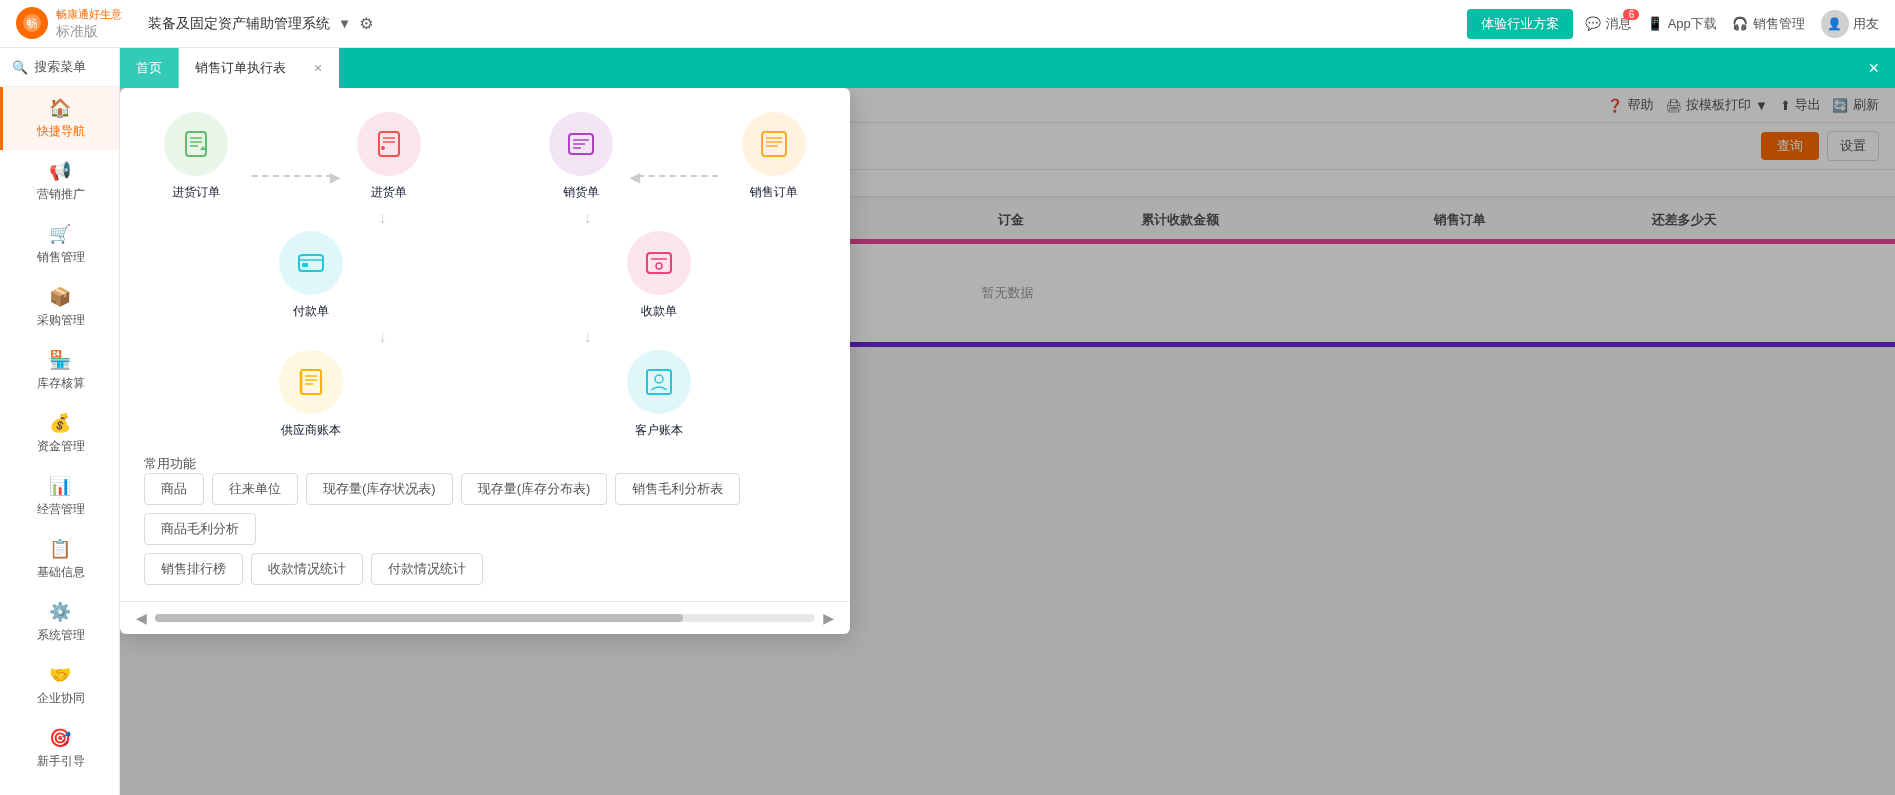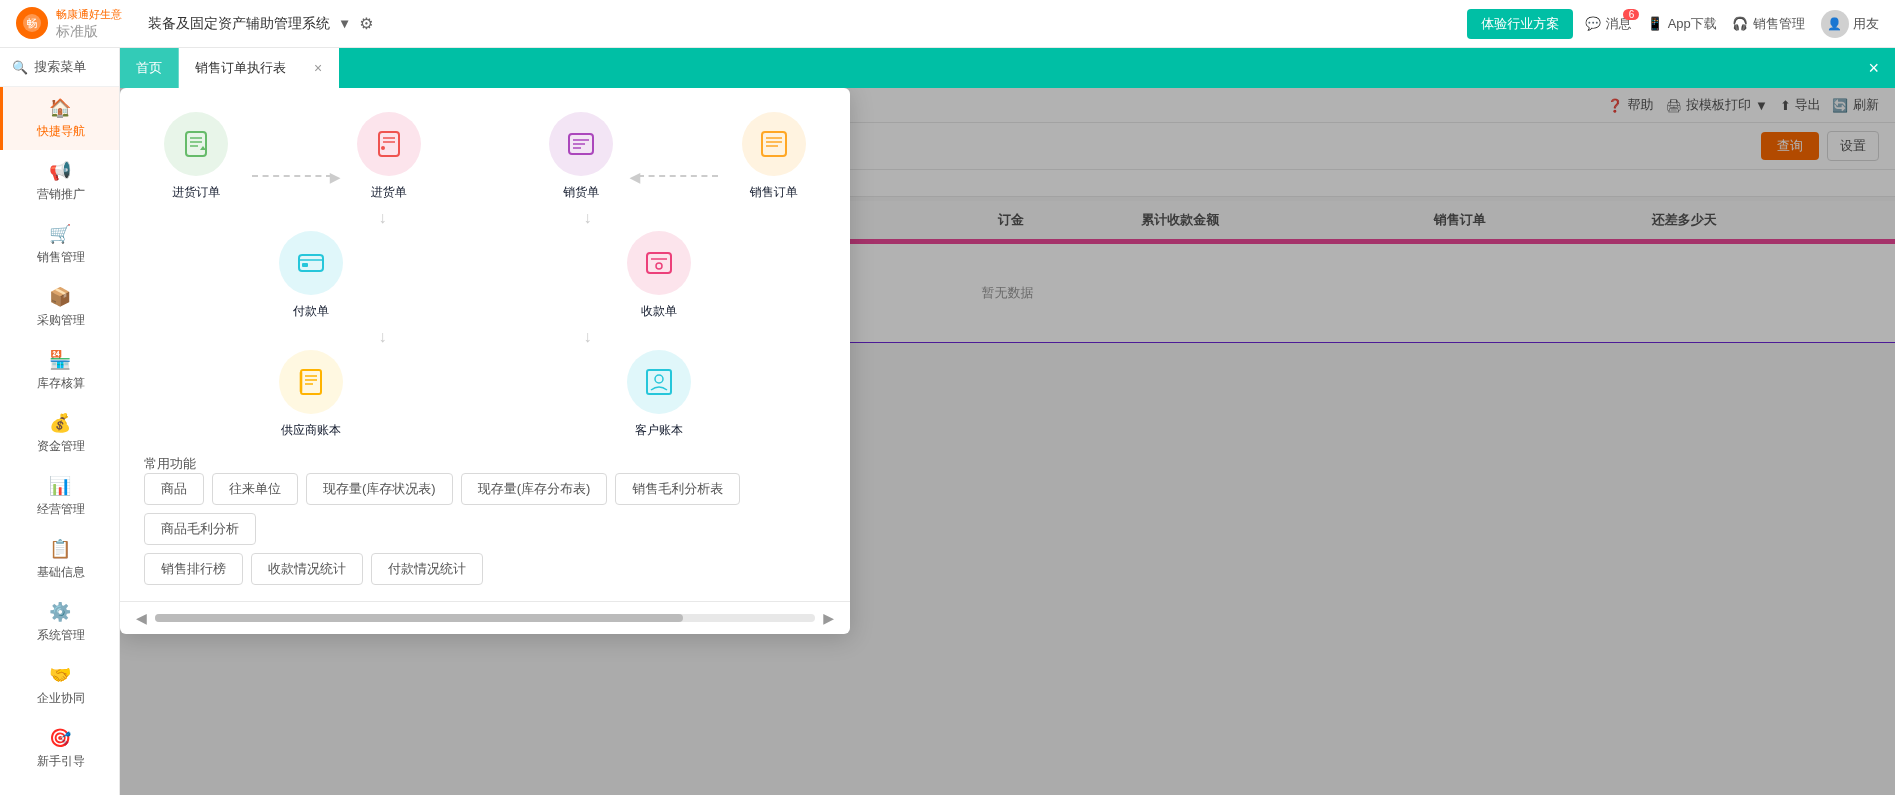--- a/index.html
+++ b/index.html
@@ -94,21 +94,21 @@
       font-size: 13px; min-width: 120px; color: #999;
     }
     .query-btn { background: #ff6b00; color: #fff; border: none; border-radius: 4px; padding: 5px 16px; cursor: pointer; font-size: 13px; }
     .setting-btn { background: none; border: 1px solid #d9d9d9; border-radius: 4px; padding: 5px 12px; cursor: pointer; font-size: 13px; color: #555; }
     .more-conditions { color: #00bfa5; cursor: pointer; font-size: 13px; }
 
     
     .table-wrapper { padding: 0; background: #fff; margin-top: 4px; }
     table { width: 100%; border-collapse: collapse; font-size: 13px; }
     th { background: #fafafa; padding: 10px 12px; text-align: left; color: #555; border-bottom: 5px solid #ec4899; white-space: nowrap; }
-    td { padding: 10px 12px; border-bottom: 1px solid #6d28d9; color: #333; }
+    td { padding: 10px 12px; border-bottom: 5px solid #6d28d9; color: #333; }
 
     
     .empty-state { text-align: center; padding: 40px; color: #999; }
 
     
     .modal-overlay {
       position: absolute; top: 0; left: 0; right: 0; bottom: 0;
       background: rgba(0,0,0,0.3); z-index: 100;
       display: flex; align-items: flex-start; justify-content: flex-start;
       padding-top: 0;

